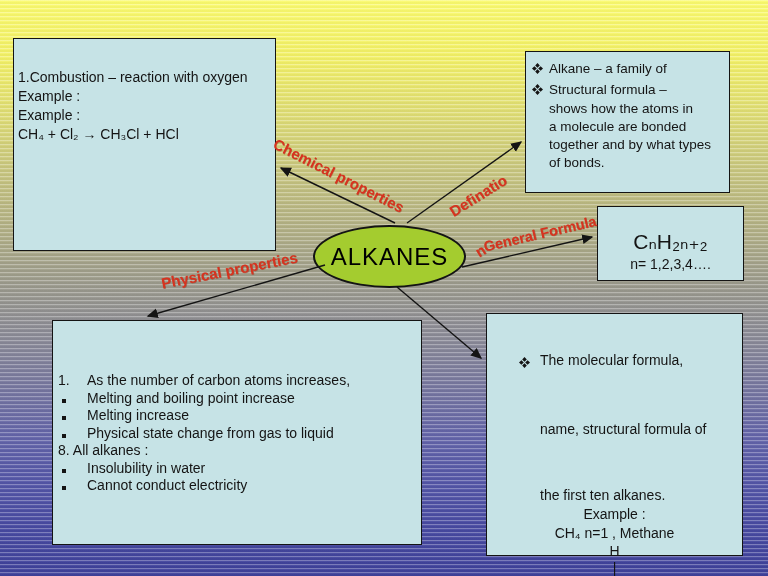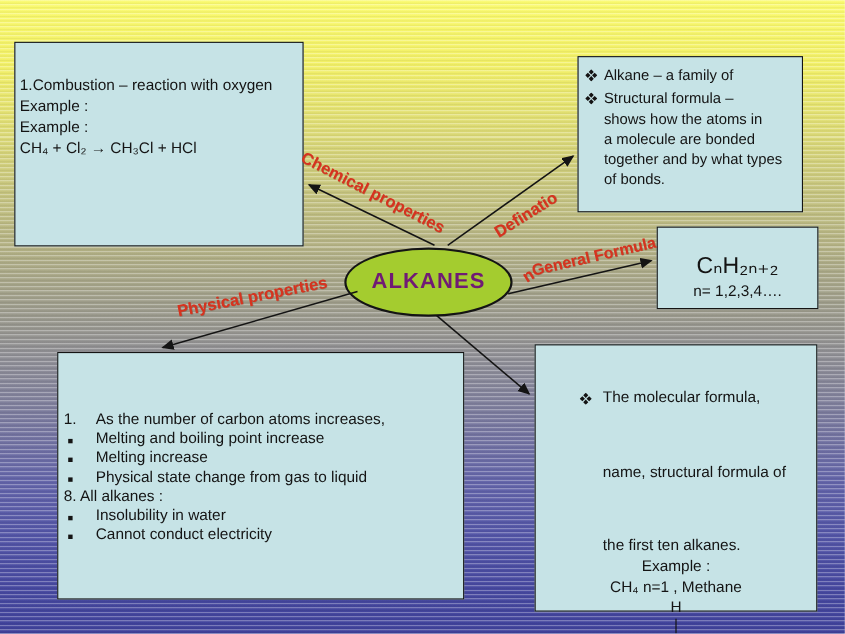--- a/index.html
+++ b/index.html
@@ -17,21 +17,21 @@
         #fafa6e 0%, #f2f066 10%, #dedc74 20%, #c6c47e 30%,
         #b0ae84 40%, #99988c 50%, #868697 60%, #74749f 68%,
         #6263a8 76%, #5355a6 84%, #4749a0 92%, #3f419a 100%);
   }
   svg.arrows{position:absolute;left:0;top:0;z-index:5;pointer-events:none;}
   .box{
     position:absolute;z-index:2;box-sizing:border-box;
     background:#c6e3e6;border:1.5px solid #141414;color:#141414;
   }
   
-  #box-chemical{left:13px;top:38px;width:263px;height:186px;
+  #box-chemical{left:13px;top:38px;width:263px;height:213px;
     padding:29px 4px 0 4px;font-size:14px;line-height:19px;}
   #box-chemical .gap{margin-top:19px;}
   
   #box-definition{left:525px;top:51px;width:205px;height:142px;
     padding:6px 2px 0 6px;font-size:13.5px;line-height:18px;}
   .drow{display:flex;align-items:center;}
   .dbul{flex:none;width:17px;padding-top:3px;}
   .dline{margin-left:17px;}
   .dline.hydro{margin-left:84px;}
   
@@ -42,32 +42,32 @@
   
   #box-physical{left:52px;top:320px;width:370px;height:225px;
     padding:51px 4px 0 5px;font-size:14px;line-height:17.5px;}
   .prow{display:flex;align-items:flex-start;}
   .pm{flex:none;width:29px;}
   .pm.pbul{padding-left:4px;width:25px;box-sizing:content-box;}
   .sqb{display:inline-block;width:4px;height:4px;background:#141414;margin-top:6px;}
   
   #box-molecular{left:486px;top:313px;width:257px;height:243px;
     padding:37px 0 0 0;font-size:14px;line-height:19px;}
-  .mintro{padding-left:40px;padding-right:6px;}
+  .mintro{padding-left:32px;padding-right:6px;}
   .mbul{flex:none;width:21px;padding-top:3px;}
   .mrow{display:flex;align-items:flex-start;}
   .mline{margin-left:21px;margin-top:47px;}
   .mcenter{text-align:center;}
   .mstruct{line-height:17px;}
   
   #node{
     position:absolute;z-index:3;left:313px;top:225px;width:153px;height:63px;
     background:#a4cc2f;border:2px solid #141414;border-radius:50%;
     box-sizing:border-box;display:flex;align-items:center;justify-content:center;
-    font-size:20px;font-weight:bold;letter-spacing:1px;color:#701a75;
+    font-size:24px;font-weight:normal;letter-spacing:1px;color:#000000;
   }
   
   .arrow-label{
     position:absolute;z-index:4;color:#d6331f;font-weight:bold;
     font-size:15px;white-space:pre;transform-origin:left top;line-height:16px;
     text-shadow:0.5px 0.5px 0 rgba(130,25,10,0.35);
   }
   #label-chemical{left:278px;top:136px;transform:rotate(27deg);}
   #label-definition{left:430px;top:179px;transform:rotate(-32deg);}
   #label-general{left:482px;top:239px;transform:rotate(-13deg);font-size:14.5px;}

